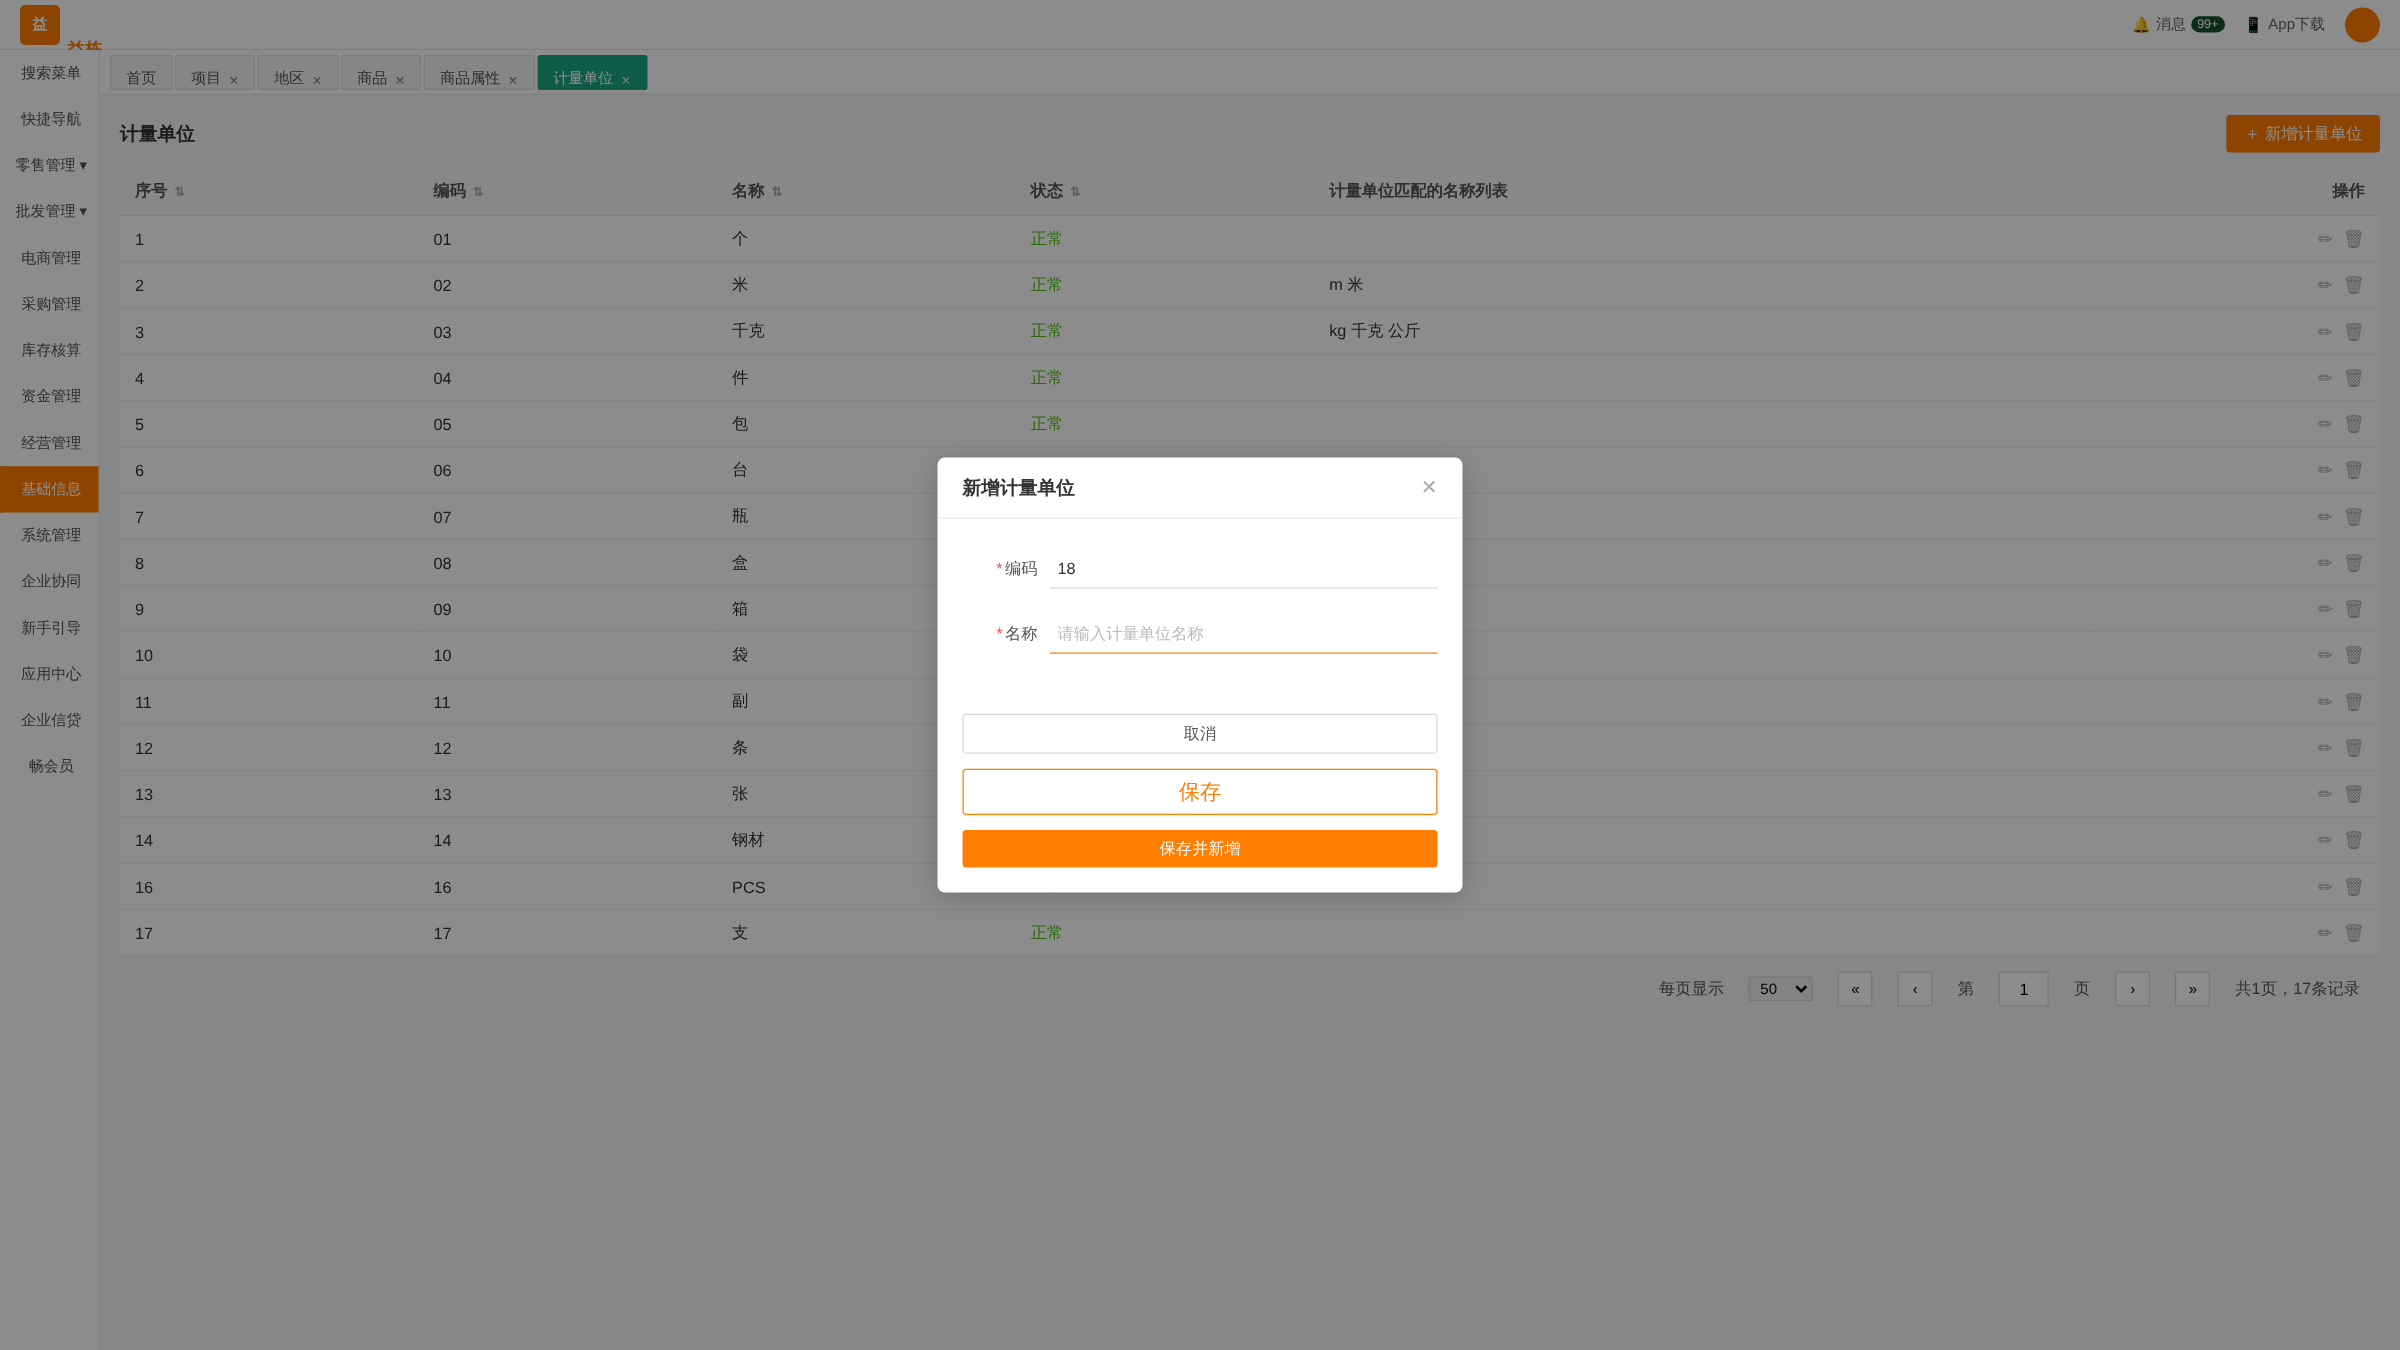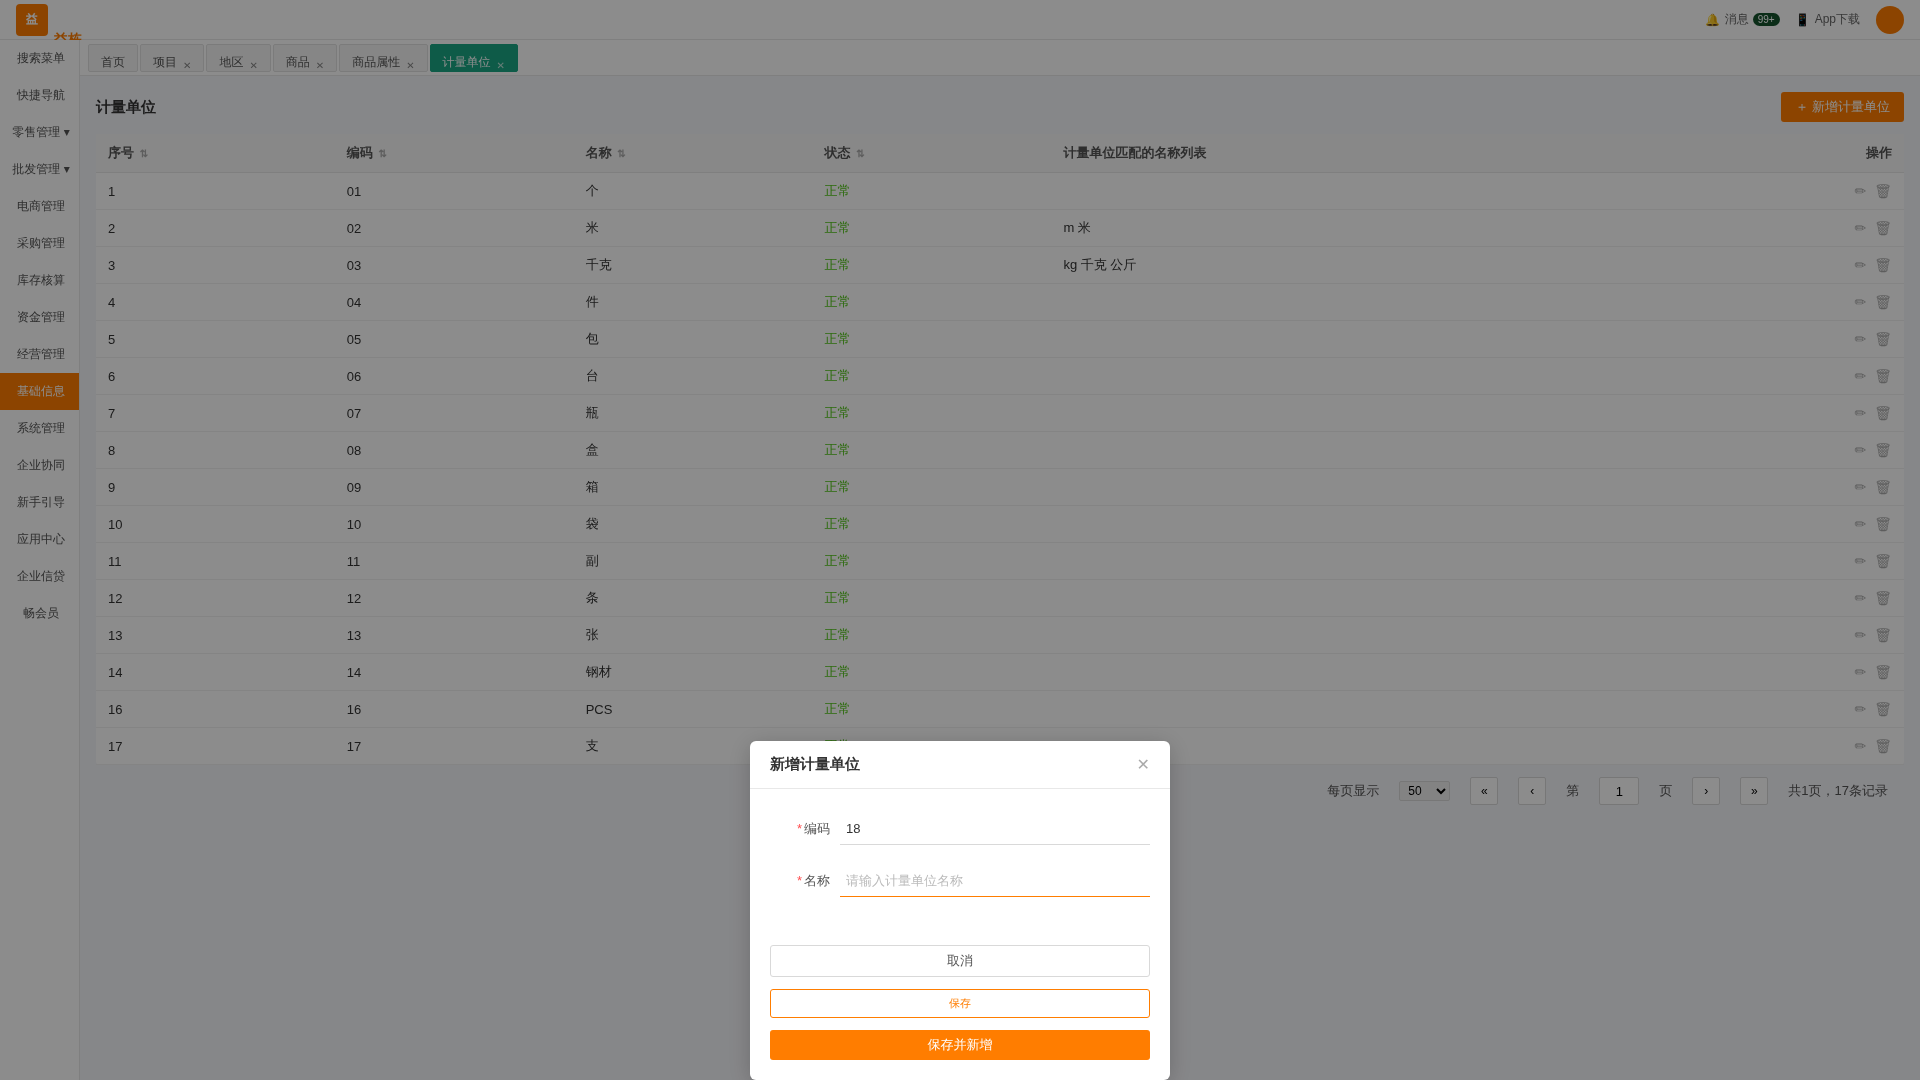--- a/index.html
+++ b/index.html
@@ -50,37 +50,37 @@
     .action-btns { display: flex; gap: 8px; }
     .action-btn { cursor: pointer; color: #aaa; font-size: 14px; }
 
     
     .pagination { display: flex; align-items: center; justify-content: flex-end; padding: 12px 16px; gap: 20px; font-size: 13px; color: #555; }
     .pagination-btn { width: 28px; height: 28px; border: 1px solid #d9d9d9; background: #fff; border-radius: 2px; cursor: pointer; display: flex; align-items: center; justify-content: center; font-size: 12px; }
     .page-input { width: 40px; height: 28px; border: 1px solid #d9d9d9; border-radius: 2px; text-align: center; font-size: 13px; }
     .per-page-select { height: 20px; border: 1px solid #d9d9d9; border-radius: 2px; padding: 0 4px; font-size: 12px; }
 
     
-    .overlay { position: fixed; top: 0; left: 0; width: 1920px; height: 1080px; background: rgba(0,0,0,0.45); z-index: 100; display: flex; align-items: flex-end; justify-content: center; }
+    .overlay { position: fixed; top: 0; left: 0; width: 1920px; height: 1080px; background: rgba(0,0,0,0.45); z-index: 100; display: flex; align-items: center; justify-content: center; }
 
     
     .modal { background: #fff; border-radius: 6px; width: 420px; box-shadow: 0 4px 24px rgba(0,0,0,0.2); }
     .modal-header { padding: 14px 20px; border-bottom: 1px solid #e8e8e8; display: flex; justify-content: space-between; align-items: center; }
     .modal-title { font-size: 15px; font-weight: bold; color: #333; }
     .modal-close { cursor: pointer; color: #aaa; font-size: 16px; }
     .modal-body { padding: 24px 20px 16px; }
     .form-row { display: flex; align-items: center; margin-bottom: 20px; }
     .form-label { width: 60px; text-align: right; margin-right: 10px; font-size: 13px; color: #555; }
     .form-label .required { color: #ff4d4f; margin-right: 2px; }
     .form-input { flex: 1; height: 32px; border: none; border-bottom: 1px solid #d9d9d9; padding: 0 6px; font-size: 13px; outline: none; color: #333; }
     .form-input.focused { border-bottom-color: #ff7d00; }
     .form-input::placeholder { color: #bbb; }
     .modal-footer { padding: 12px 20px 20px; display: flex; justify-content: center; gap: 12px; flex-direction: column; }
     .btn-cancel { padding: 6px 18px; border: 1px solid #d9d9d9; background: #fff; border-radius: 3px; cursor: pointer; font-size: 13px; color: #555; }
-    .btn-save { padding: 6px 18px; border: 1px solid #ff7d00; background: #fff; color: #ff7d00; border-radius: 3px; cursor: pointer; font-size: 11px; }
+    .btn-save { padding: 6px 18px; border: 1px solid #ff7d00; background: #fff; color: #ff7d00; border-radius: 3px; cursor: pointer; font-size: 17px; }
     .btn-save-new { padding: 6px 18px; background: #ff7d00; color: #fff; border: none; border-radius: 3px; cursor: pointer; font-size: 13px; }
 
     .sort-icon { font-size: 10px; color: #aaa; margin-left: 2px; }
   </style>
 </head>
 <body>
 
 <div class="app-wrapper">
 
   <div class="top-bar">

